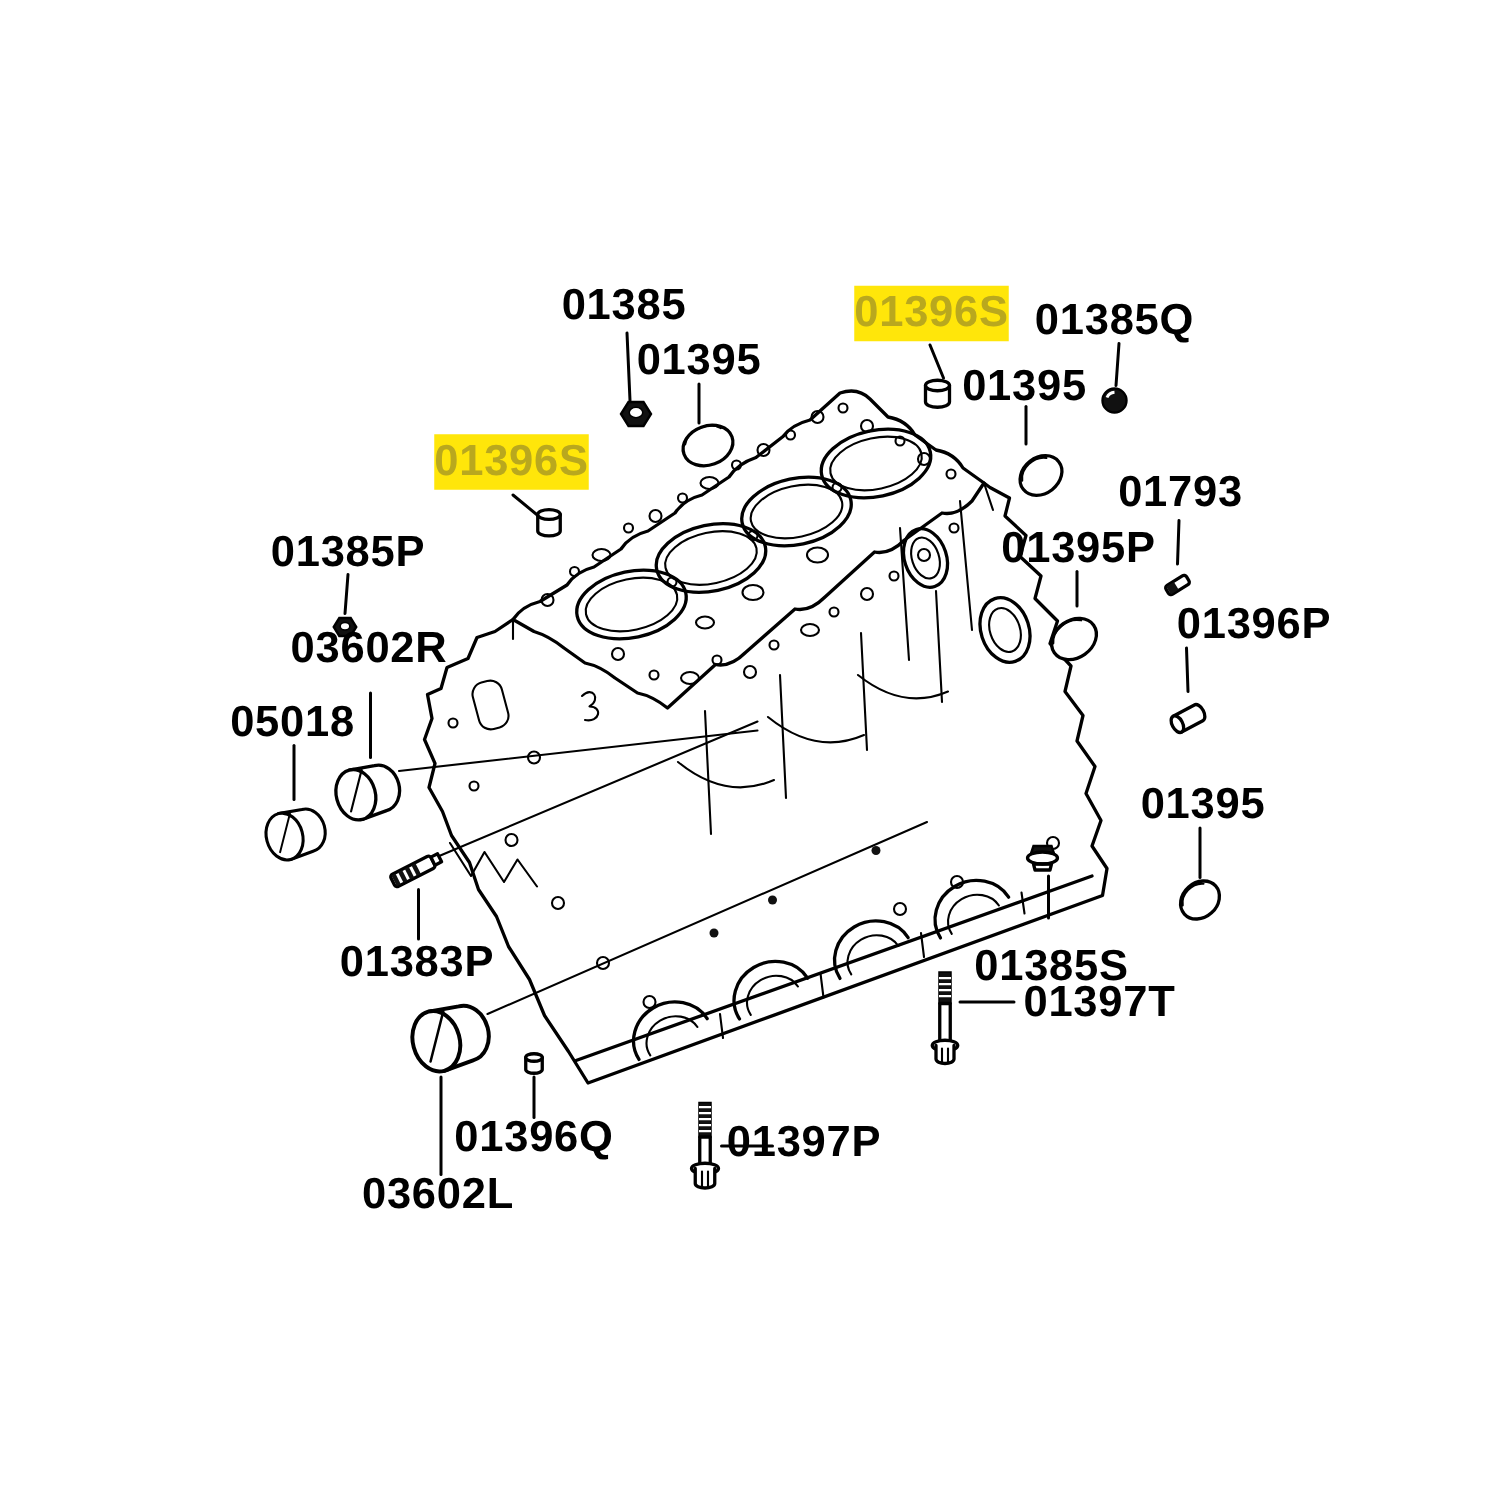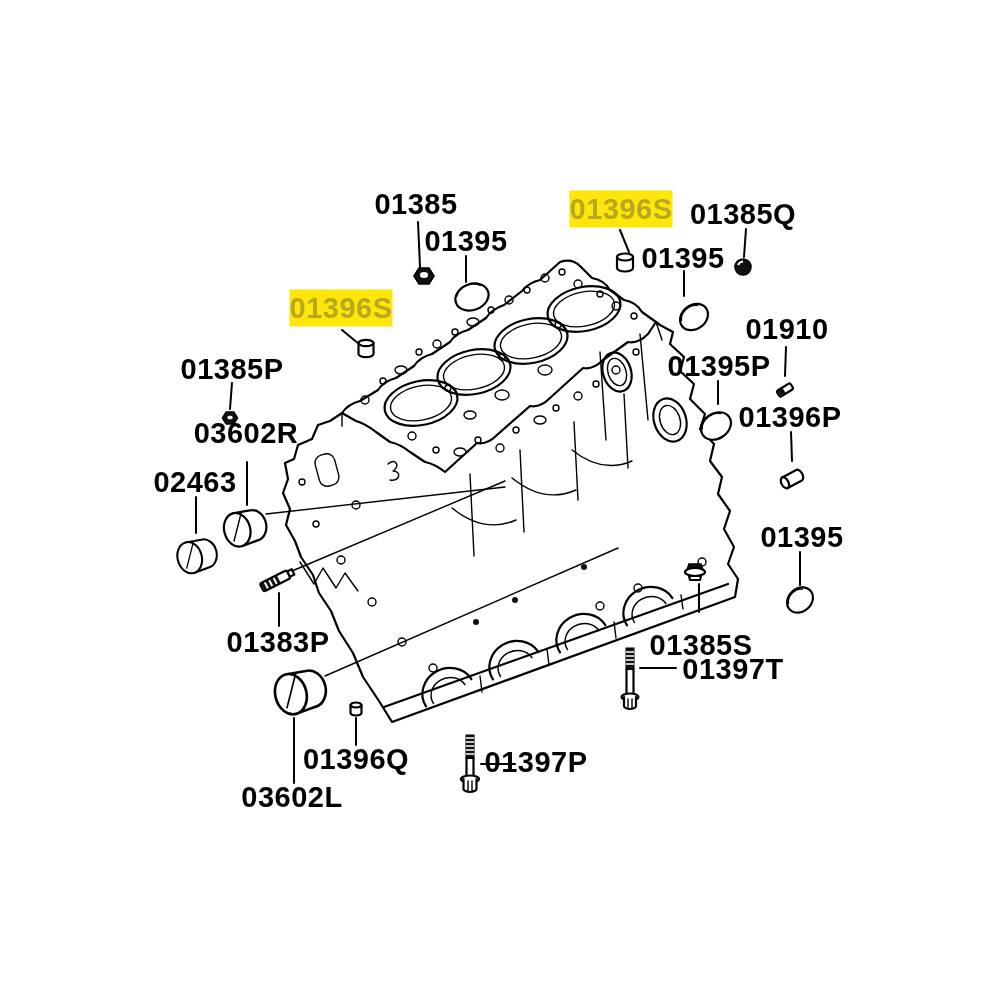--- a/index.html
+++ b/index.html
@@ -287,24 +287,24 @@
   </svg>
 
   <div class="lbl" style="left:416px;top:204px">01385</div>
   <div class="lbl" style="left:466px;top:241px">01395</div>
   <div class="lbl hl" style="left:621px;top:209px">01396S</div>
   <div class="lbl" style="left:743px;top:214px">01385Q</div>
   <div class="lbl" style="left:683px;top:258px">01395</div>
   <div class="lbl hl" style="left:341px;top:308px">01396S</div>
   <div class="lbl" style="left:232px;top:369px">01385P</div>
   <div class="lbl" style="left:246px;top:433px">03602R</div>
-  <div class="lbl" style="left:195px;top:482px">02463</div>
-  <div class="lbl" style="left:787px;top:329px">01910</div>
+  <div class="lbl" style="left:195px;top:482px">05018</div>
+  <div class="lbl" style="left:787px;top:329px">01793</div>
   <div class="lbl" style="left:719px;top:366px">01395P</div>
-  <div class="lbl" style="left:790px;top:417px">01396P</div>
+  <div class="lbl" style="left:836px;top:417px">01396P</div>
   <div class="lbl" style="left:802px;top:537px">01395</div>
   <div class="lbl" style="left:701px;top:645px">01385S</div>
   <div class="lbl" style="left:733px;top:669px">01397T</div>
   <div class="lbl" style="left:278px;top:642px">01383P</div>
   <div class="lbl" style="left:356px;top:759px">01396Q</div>
   <div class="lbl" style="left:292px;top:797px">03602L</div>
   <div class="lbl" style="left:536px;top:762px">01397P</div>
 
 </div>
 

